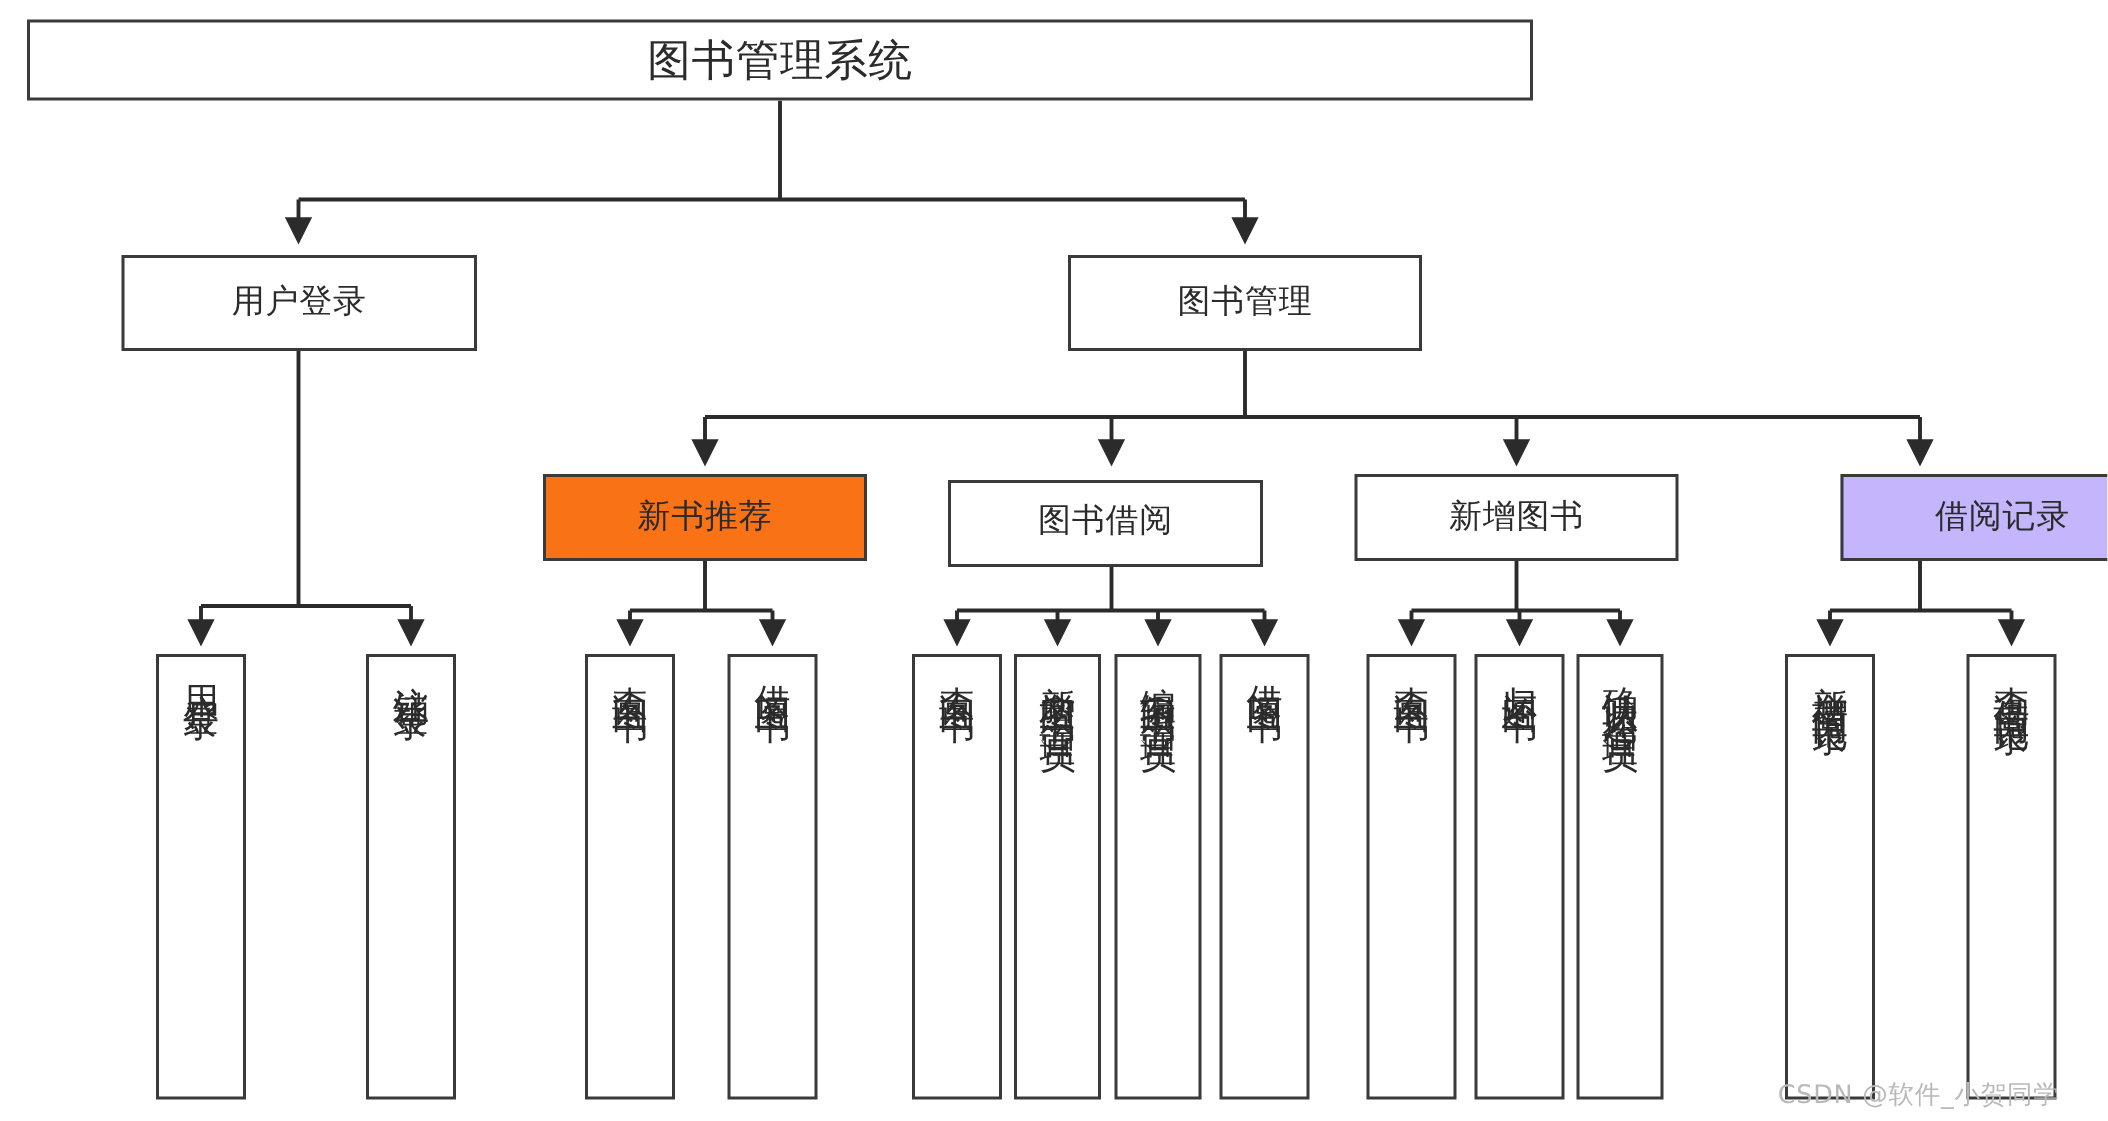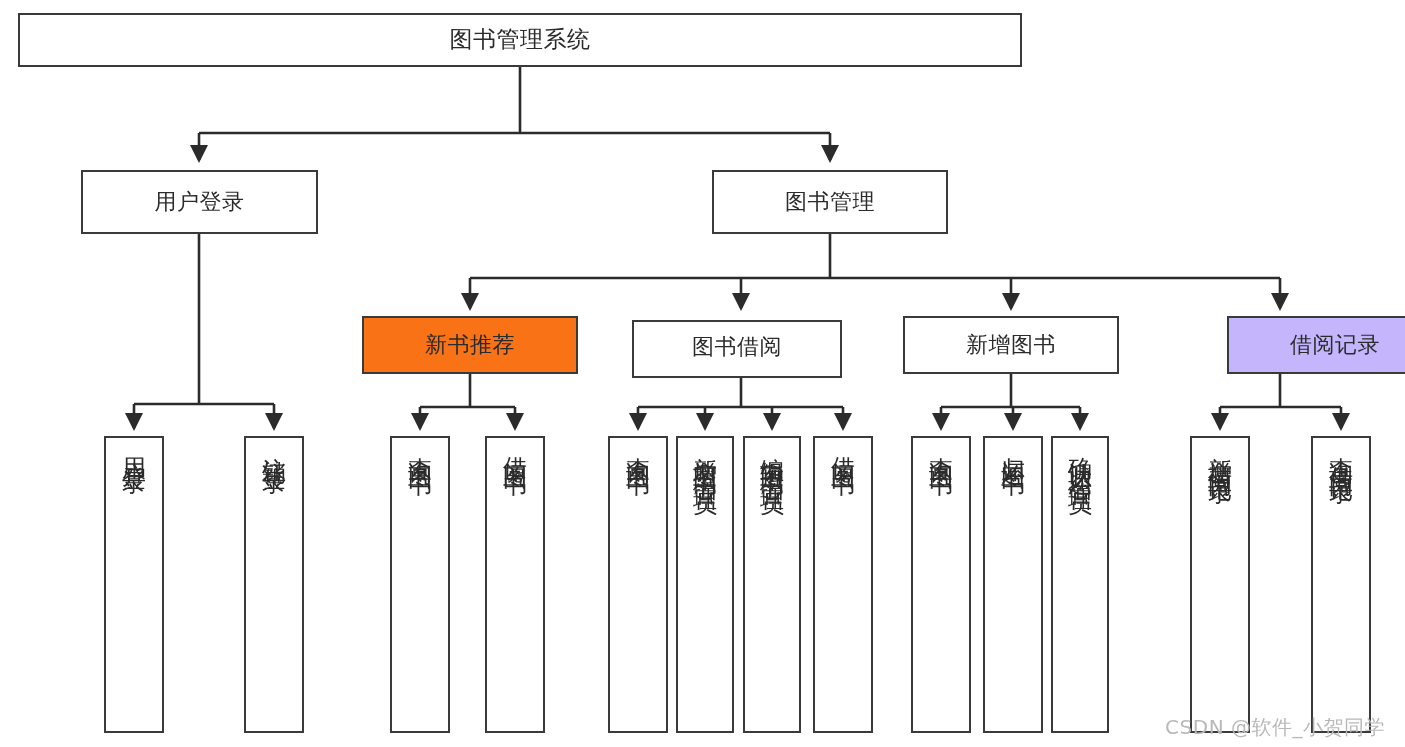--- a/index.html
+++ b/index.html
@@ -38,42 +38,42 @@
     color: #2b2b2b;
     line-height: 1.18;
     text-align: center;
     white-space: nowrap;
     letter-spacing: 0.5px;
   }
   .node.horizontal .label {
     font-size: 22px;
   }
   .node.root .label {
-    font-size: 23px;
+    font-size: 29px;
   }
   .node.vertical {
     align-items: flex-start;
     justify-content: center;
     padding-top: 0;
   }
   .node.vertical .label {
     writing-mode: vertical-rl;
     text-orientation: upright;
     font-size: 24px;
     letter-spacing: 5px;
     line-height: 1;
     display: block;
     margin: 0 auto;
     white-space: nowrap;
   }
   .watermark {
     position: absolute;
-    right: 20px;
+    right: 32px;
     bottom: 6px;
-    font-size: 20px;
+    font-size: 17px;
     color: #b9b9b9;
     letter-spacing: 0.5px;
     z-index: 3;
     white-space: nowrap;
   }
 </style>
 </head>
 <body>
 
 <div id="diagram-root" style="background: rgb(255, 255, 255);">

